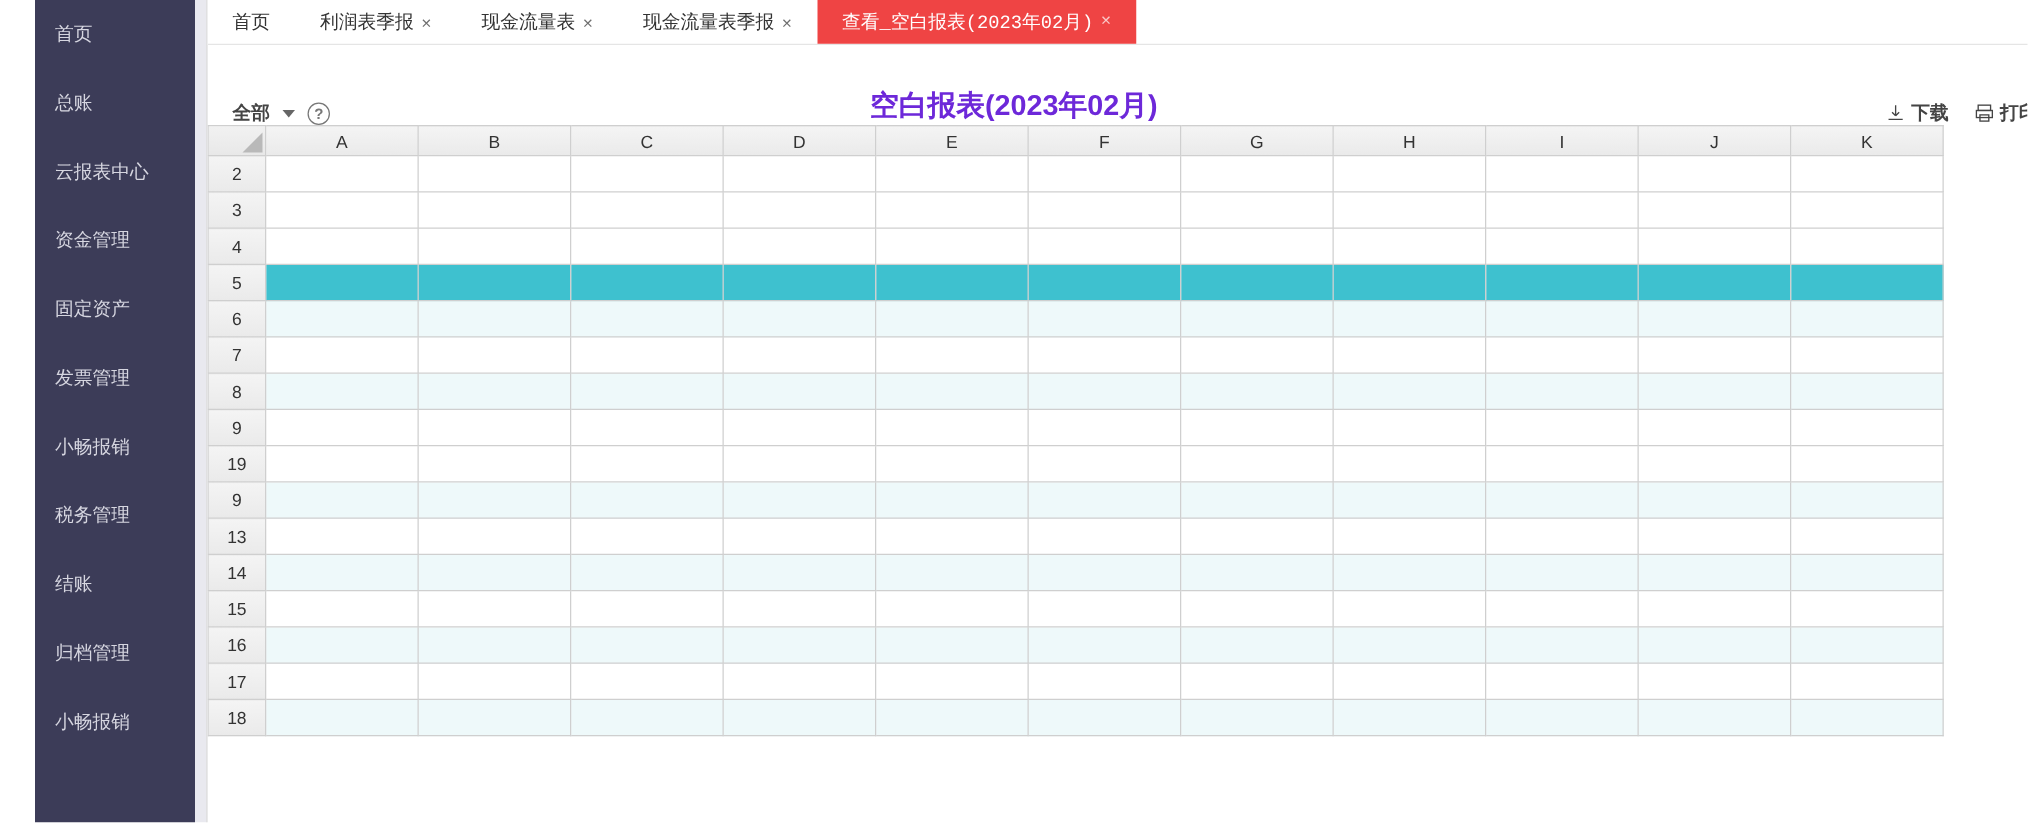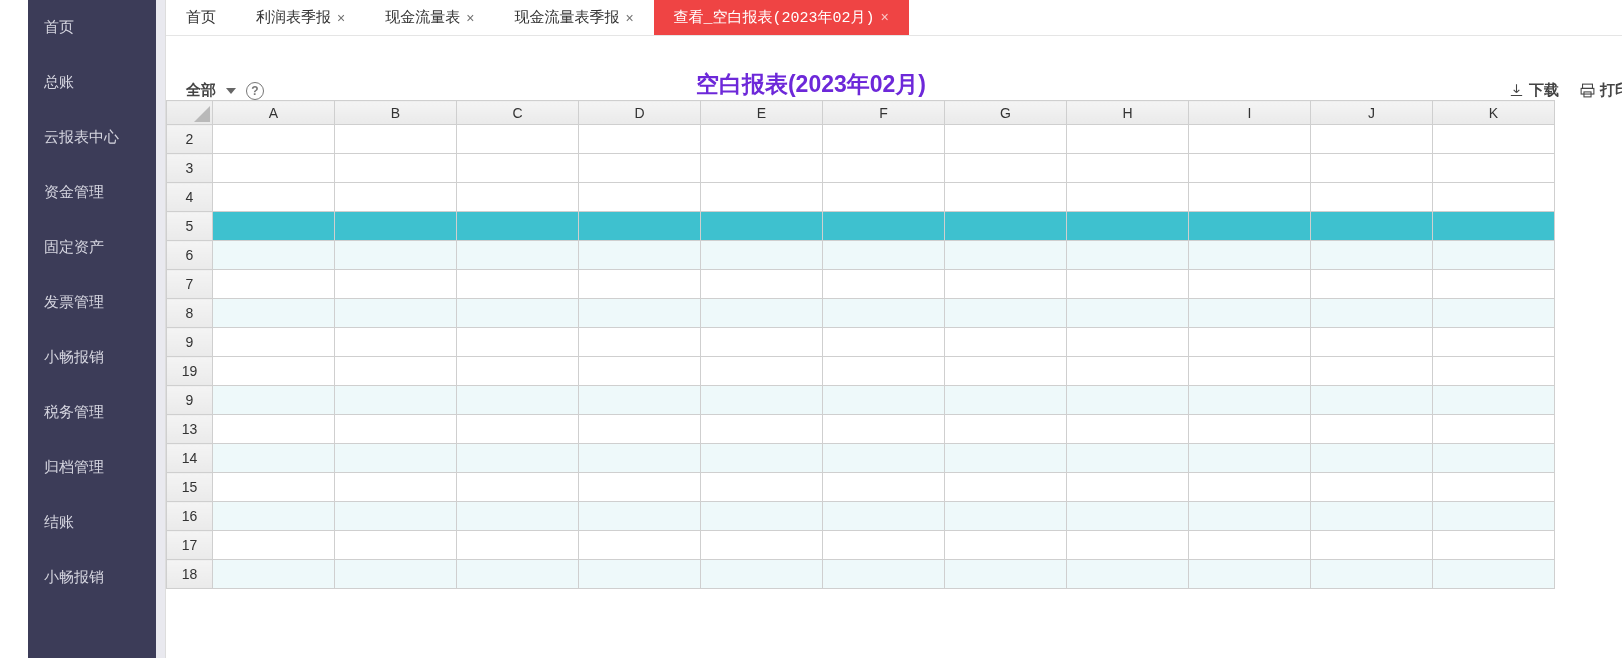--- a/index.html
+++ b/index.html
@@ -37,22 +37,22 @@
 <div class="app">
   <nav class="sidebar">
     <div class="sidebar-item">首页</div>
     <div class="sidebar-item">总账</div>
     <div class="sidebar-item">云报表中心</div>
     <div class="sidebar-item">资金管理</div>
     <div class="sidebar-item">固定资产</div>
     <div class="sidebar-item">发票管理</div>
     <div class="sidebar-item">小畅报销</div>
     <div class="sidebar-item">税务管理</div>
+    <div class="sidebar-item">结账</div>
     <div class="sidebar-item">归档管理</div>
-    <div class="sidebar-item">结账</div>
     <div class="sidebar-item">小畅报销</div>
   </nav>
   <div class="sidebar-scroll"></div>
   <div class="main">
     <div class="tabs">
       <div class="tab">
           <span>首页</span>
         </div>
       <div class="tab">
           <span>利润表季报</span>

